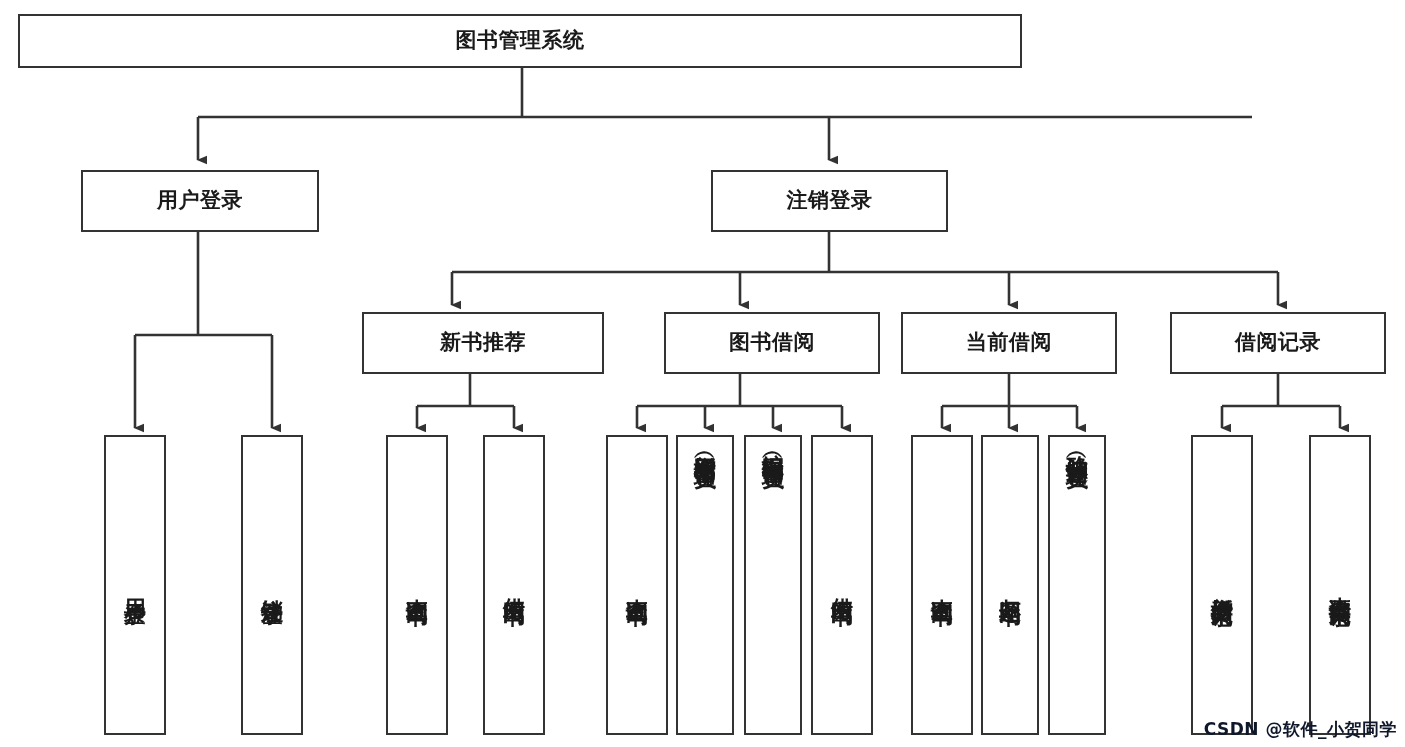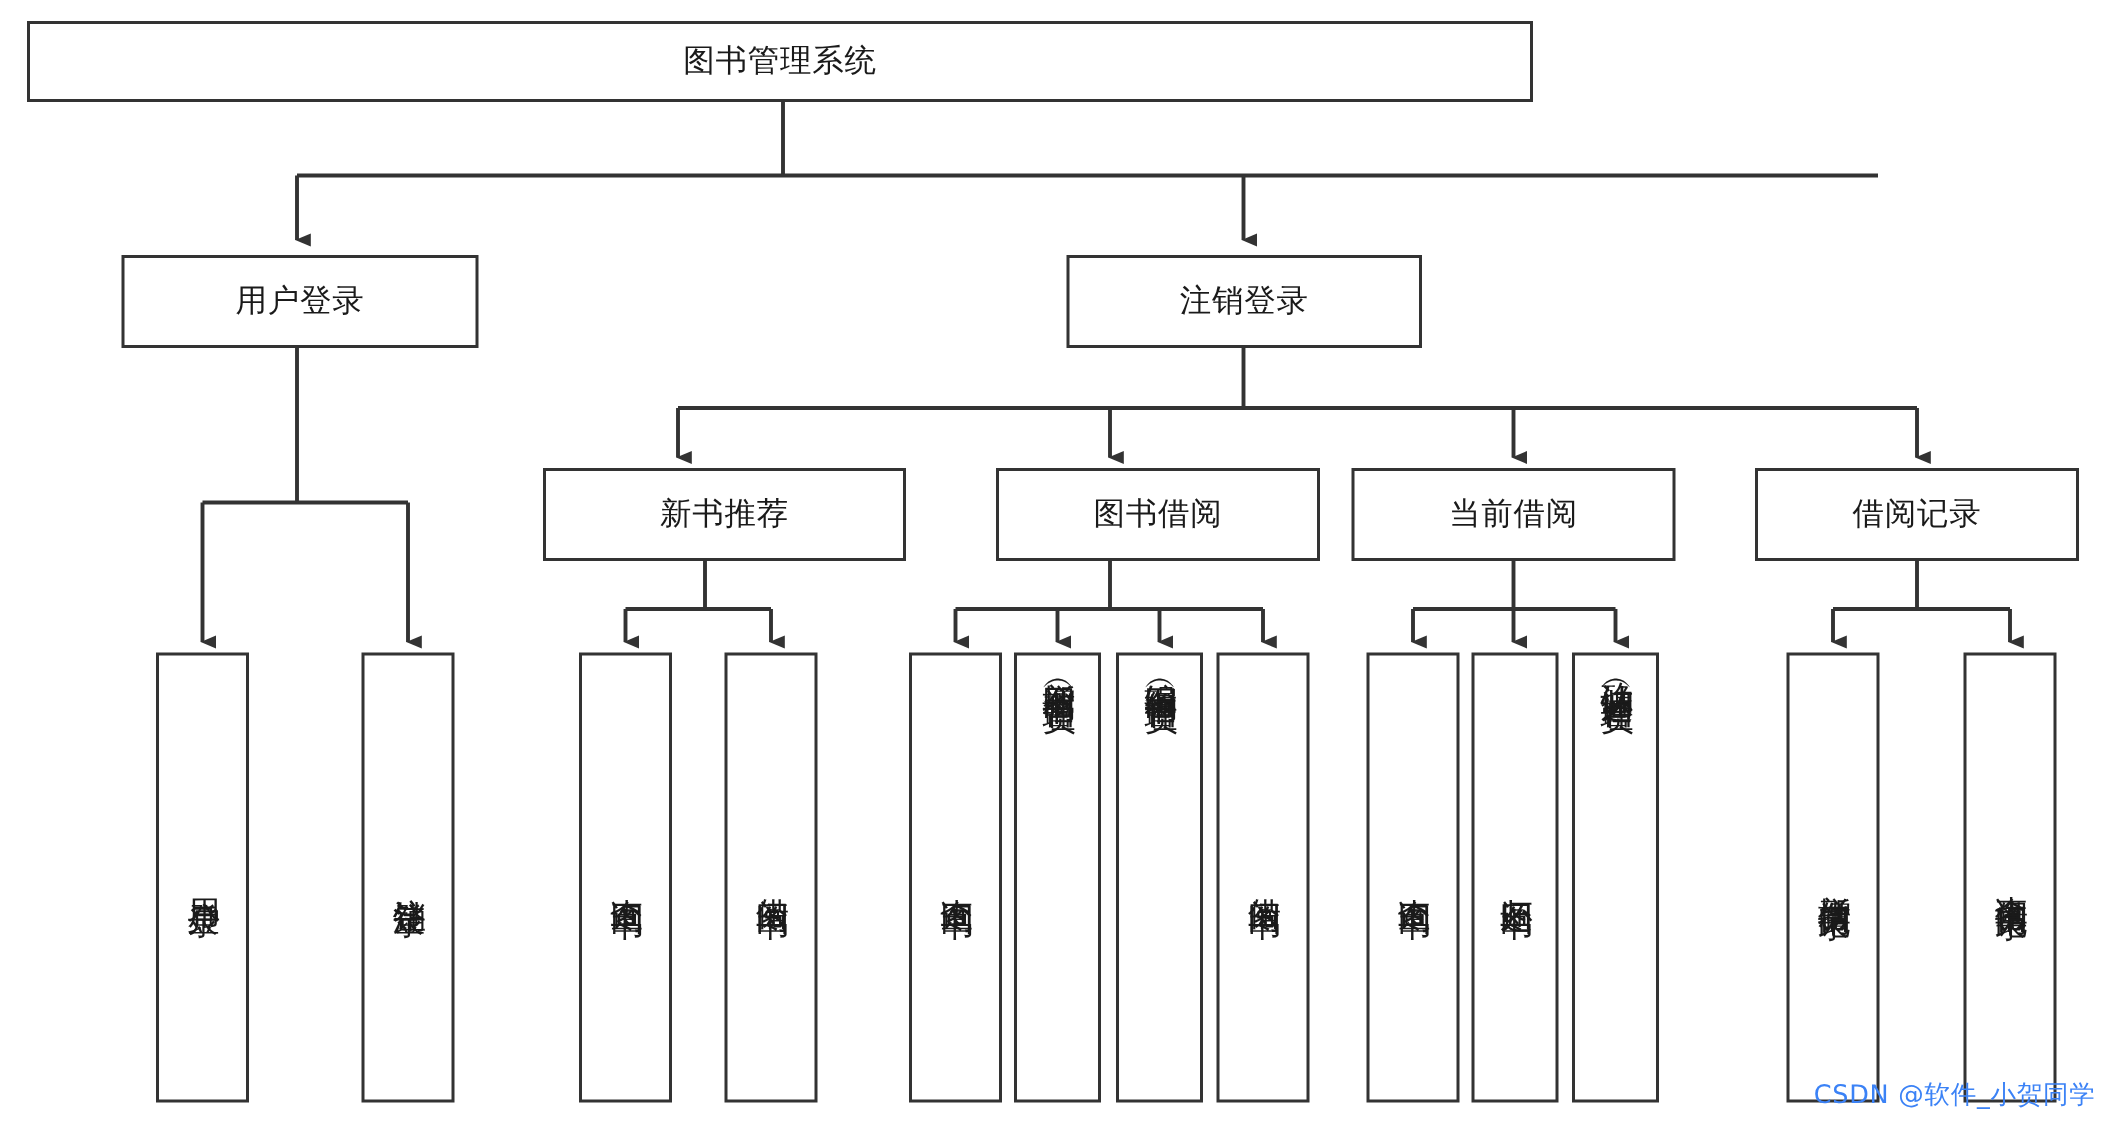--- a/index.html
+++ b/index.html
@@ -10,20 +10,21 @@
   }
   body {
     font-family: "DejaVu Sans", "Liberation Sans", sans-serif;
   }
   #diagram-root {
     position: relative;
     width: 1405px;
     height: 747px;
     background: #ffffff;
     overflow: hidden;
+    font-weight: bold;
   }
   svg.edges {
     position: absolute;
     left: 0;
     top: 0;
     width: 1405px;
     height: 747px;
     pointer-events: none;
   }
   .node {
@@ -65,21 +66,21 @@
     align-items: center;
   }
   .node.v.top {
     align-items: flex-start;
   }
   #watermark {
     position: absolute;
     right: 8px;
     bottom: 6px;
     font-size: 17px;
-    color: #3b82f6;
+    color: #0f172a;
     letter-spacing: 0.5px;
     user-select: none;
     white-space: nowrap;
   }
 </style>
 </head>
 <body>
 
 <div id="diagram-root">
 

